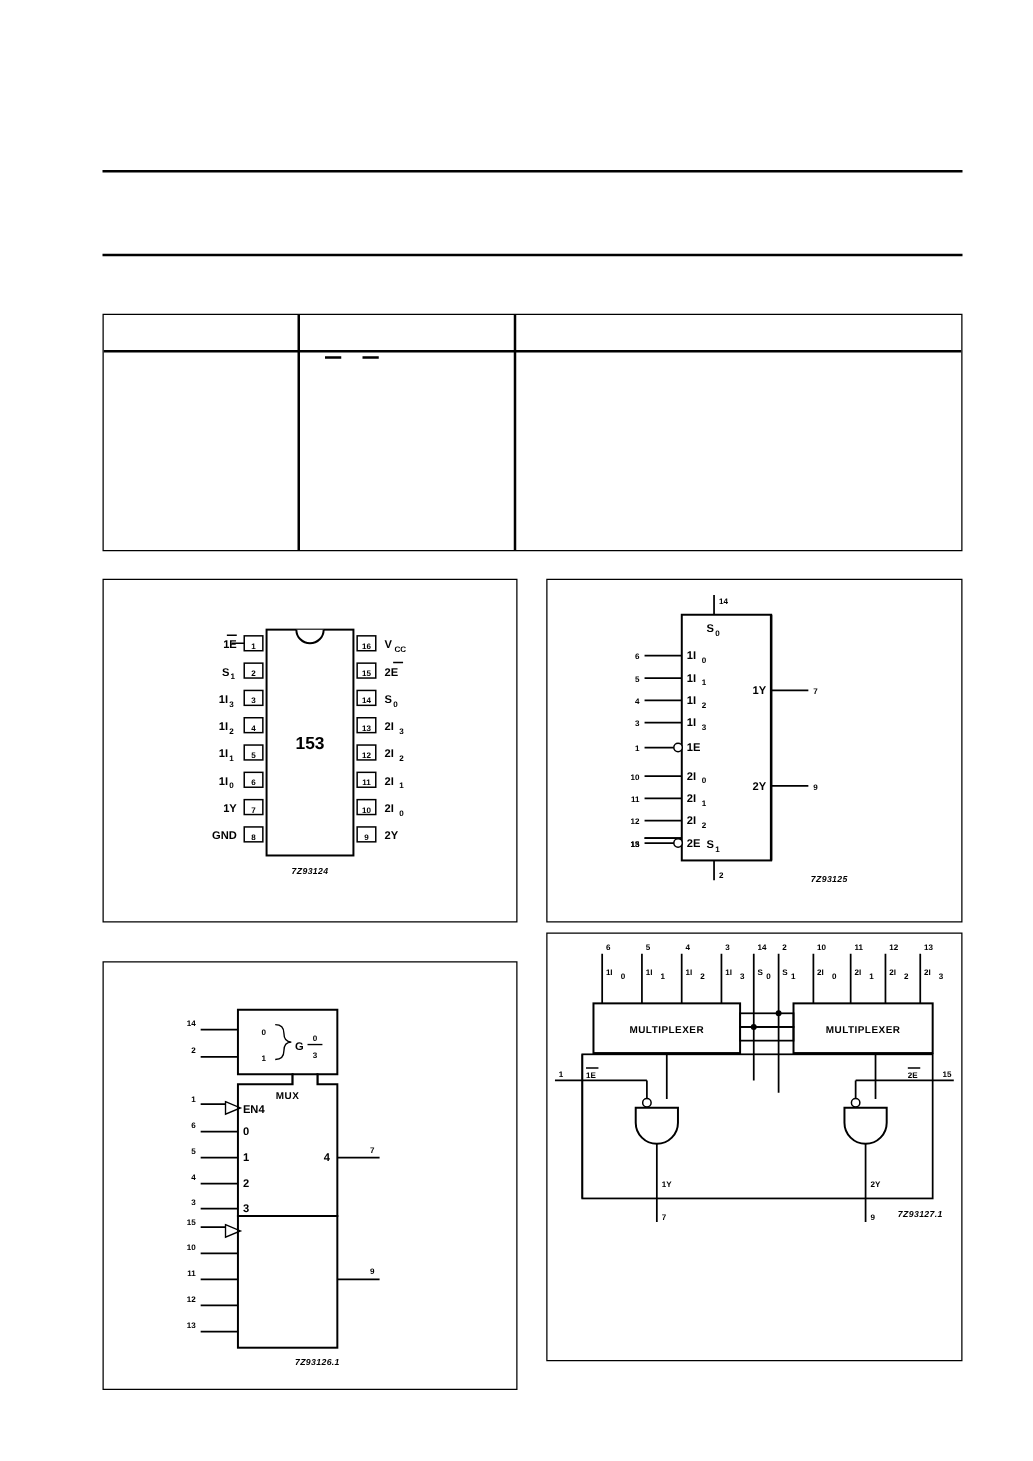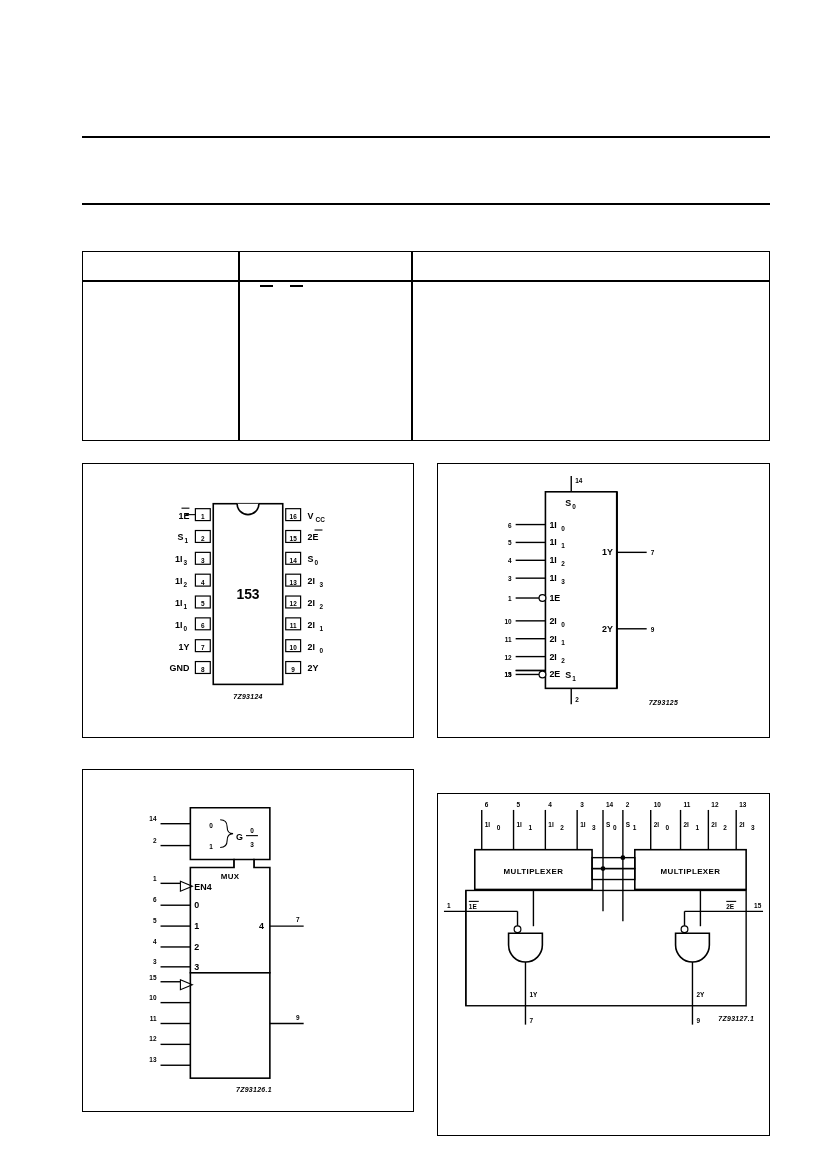--- a/index.html
+++ b/index.html
@@ -33,21 +33,21 @@
   .ovl-bar{position:absolute;height:2px;background:#000;}
 
   
   .fig-box{
     position:absolute;border:1.6px solid #000;box-sizing:border-box;
     background:#fff;
   }
   #fig-pinning{left:82px;top:463px;width:332px;height:275px;}
   #fig-symbol{left:437px;top:463px;width:333px;height:275px;}
   #fig-iec{left:82px;top:769px;width:332px;height:343px;}
-  #fig-logic{left:437px;top:793px;width:333px;height:343px;}
+  #fig-logic{left:437px;top:746px;width:333px;height:343px;}
 
   .fig-svg{position:absolute;left:0;top:0;width:100%;height:100%;}
 
   svg text{font-family:"Liberation Sans", sans-serif;fill:#000;}
   .t{font-size:9px;font-weight:bold;}
   .tsm{font-size:6.5px;font-weight:bold;}
   .tbig{font-size:14px;font-weight:bold;}
   .tref{font-size:7px;font-weight:bold;font-style:italic;letter-spacing:.3px;}
   .tmux{font-size:8px;font-weight:bold;letter-spacing:.4px;}
   .ln{stroke:#000;stroke-width:1.4;fill:none;}

